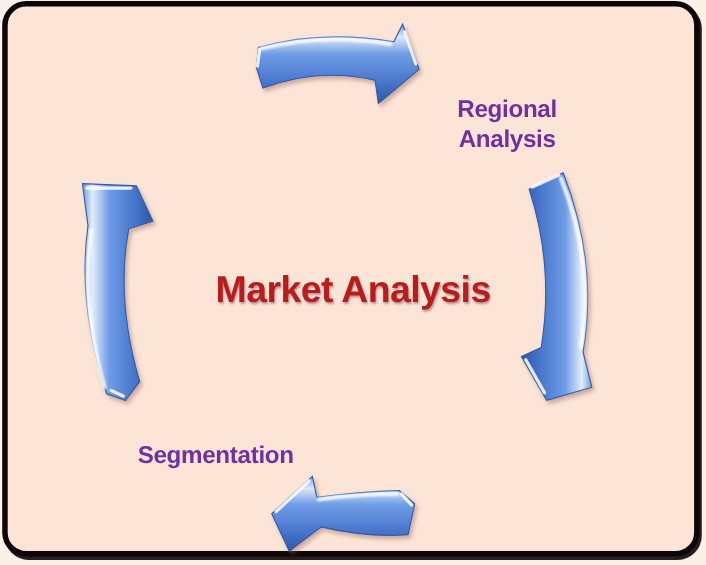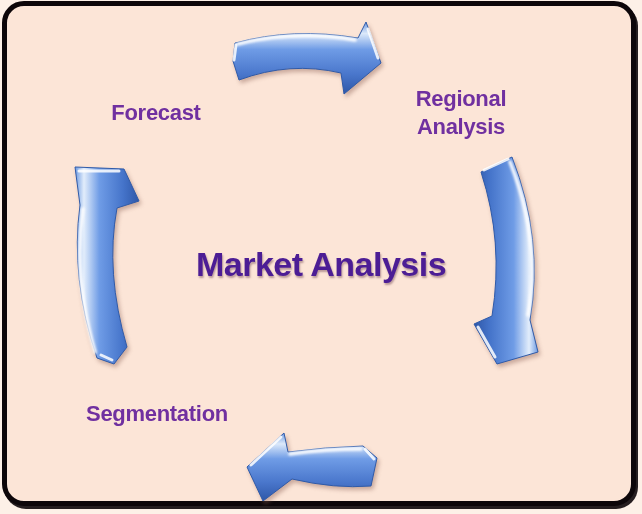--- a/index.html
+++ b/index.html
@@ -34,30 +34,30 @@
     font-weight: bold;
     color: #7030a0;
     font-size: 22px;
     letter-spacing: -0.3px;
     text-align: center;
     line-height: 28px;
     white-space: pre-line;
   }
   .label-forecast     { left: 156px; top: 113px; width: 180px; }
   .label-regional     { left: 461px; top: 113px; width: 140px; }
-  .label-segmentation { left: 157px; top: 414px; width: 220px; }
+  .label-segmentation { left: 157px; top: 414px; width: 220px; text-align: right; }
   .label-keyplayers   { left: 460px; top: 414px; width: 200px; }
   .center-title {
     position: absolute;
     left: 321px; top: 264px;
     transform: translate(-50%, -50%);
     font-weight: bold;
     font-size: 34px;
     letter-spacing: -0.5px;
-    color: #4c1d95;
+    color: #b91c1c;
     white-space: nowrap;
     text-shadow: 1px 2px 2px rgba(130, 90, 100, 0.55);
   }
   .arrow-svg {
     position: absolute;
     filter: drop-shadow(2px 3px 2px rgba(140, 95, 85, 0.45));
   }
   .arrow-top    { left: 228px; top: 16px;  }
   .arrow-right  { left: 458px; top: 150px; }
   .arrow-bottom { left: 240px; top: 430px; }
@@ -127,21 +127,20 @@
         <stop offset="0.75" stop-color="#4574ca"></stop>
         <stop offset="1" stop-color="#2e57a8"></stop>
       </linearGradient>
     </defs>
     <path d="M60,17 L75,49 L53,56 Q41,120 63,195 L50,212 L33,206 Q6,126 16,53 L11,15 Z" fill="url(#gLeft)" stroke="#2f5aa8" stroke-width="1"></path>
     <path class="gloss" d="M31,200 Q9,126 19,57" stroke-width="3.5" opacity="0.9" filter="blur(1px)"></path>
     <path class="gloss" d="M15,19 L55,19" stroke-width="3" opacity="0.85"></path>
     <path class="gloss" d="M37,203 L48,208" stroke-width="3" opacity="0.85"></path>
   </svg>
 
-  <div class="label label-forecast">Forecast</div>
 
   <div class="label label-regional">Regional Analysis</div>
 
 
   <div class="label label-segmentation">Segmentation</div>
 
   <div class="center-title">Market Analysis</div>
 </div>
 
 </body></html>

